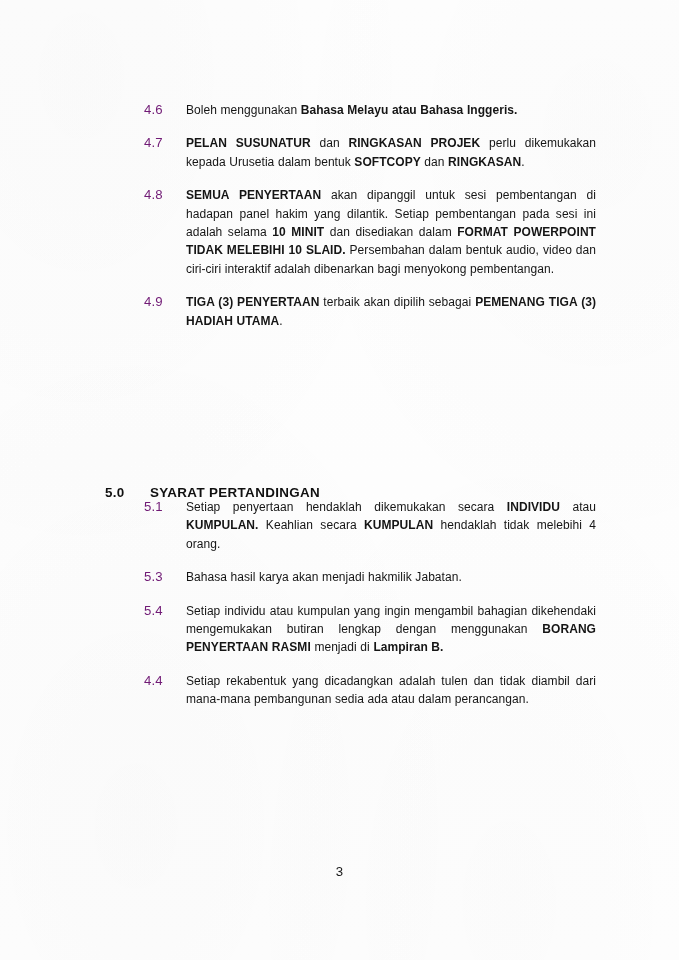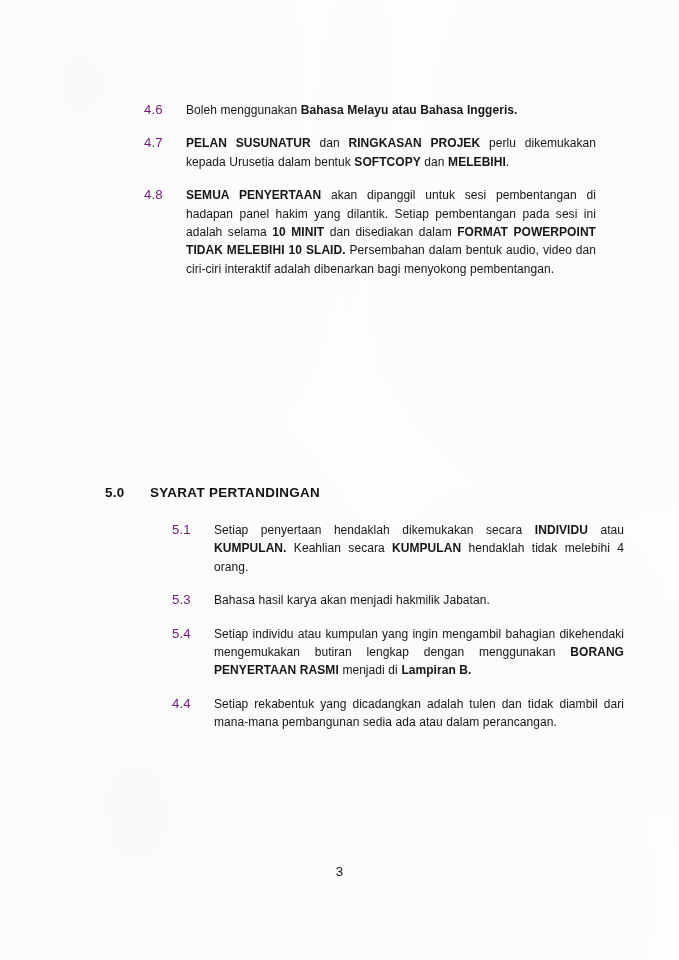--- a/index.html
+++ b/index.html
@@ -120,34 +120,38 @@
 
 <div class="content">
 
   <div class="group-sub" id="section4-block" style="top:101px;">
       <div class="clause">
         <div class="clause-num">4.6</div>
         <div class="clause-body ragged"><span>Boleh menggunakan </span><span class="b">Bahasa Melayu atau Bahasa Inggeris.</span></div>
       </div>
       <div class="clause">
         <div class="clause-num">4.7</div>
-        <div class="clause-body"><span class="b">PELAN SUSUNATUR</span><span> dan </span><span class="b">RINGKASAN PROJEK</span><span> perlu dikemukakan kepada Urusetia dalam bentuk </span><span class="bi">SOFTCOPY</span><span> dan </span><span class="bi">MELEBIHI</span><span>.</span></div>
+        <div class="clause-body"><span class="b">PELAN SUSUNATUR</span><span> dan </span><span class="b">RINGKASAN PROJEK</span><span> perlu dikemukakan kepada Urusetia dalam bentuk </span><span class="bi">SOFTCOPY</span><span> dan </span><span class="bi">RINGKASAN</span><span>.</span></div>
       </div>
       <div class="clause">
         <div class="clause-num">4.8</div>
         <div class="clause-body"><span class="b">SEMUA PENYERTAAN</span><span> akan dipanggil untuk sesi pembentangan di hadapan panel hakim yang dilantik. Setiap pembentangan pada sesi ini adalah selama </span><span class="b">10 MINIT</span><span> dan disediakan dalam </span><span class="b">FORMAT </span><span class="bi">POWERPOINT</span><span class="b"> TIDAK MELEBIHI 10 SLAID.</span><span> Persembahan dalam bentuk audio, video dan ciri-ciri interaktif adalah dibenarkan bagi menyokong pembentangan.</span></div>
+      </div>
+      <div class="clause">
+        <div class="clause-num">4.9</div>
+        <div class="clause-body"><span class="b">TIGA (3) PENYERTAAN</span><span> terbaik akan dipilih sebagai </span><span class="b">PEMENANG TIGA (3) HADIAH UTAMA</span><span>.</span></div>
       </div>
     </div>
 
   <div class="section-heading" id="section5-heading" style="top:484px;">
     <span class="sh-num">5.0</span>
     <span class="sh-text">SYARAT PERTANDINGAN</span>
   </div>
 
-  <div class="group-sub" id="section5-block" style="top:521px;margin-left:28px;">
+  <div class="group-sub" id="section5-block" style="top:498px;">
       <div class="clause">
         <div class="clause-num">5.1</div>
         <div class="clause-body"><span>Setiap penyertaan hendaklah dikemukakan secara </span><span class="b">INDIVIDU</span><span> atau </span><span class="b">KUMPULAN.</span><span> Keahlian secara </span><span class="b">KUMPULAN</span><span> hendaklah tidak melebihi 4 orang.</span></div>
       </div>
       <div class="clause">
         <div class="clause-num">5.3</div>
         <div class="clause-body ragged"><span>Bahasa hasil karya akan menjadi hakmilik Jabatan.</span></div>
       </div>
       <div class="clause">
         <div class="clause-num">5.4</div>

